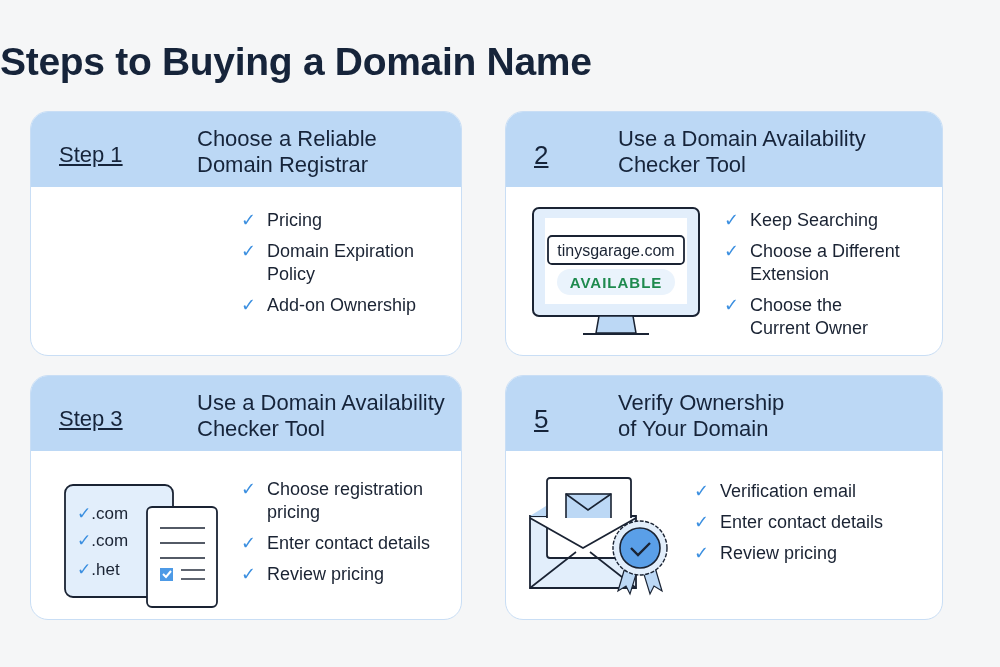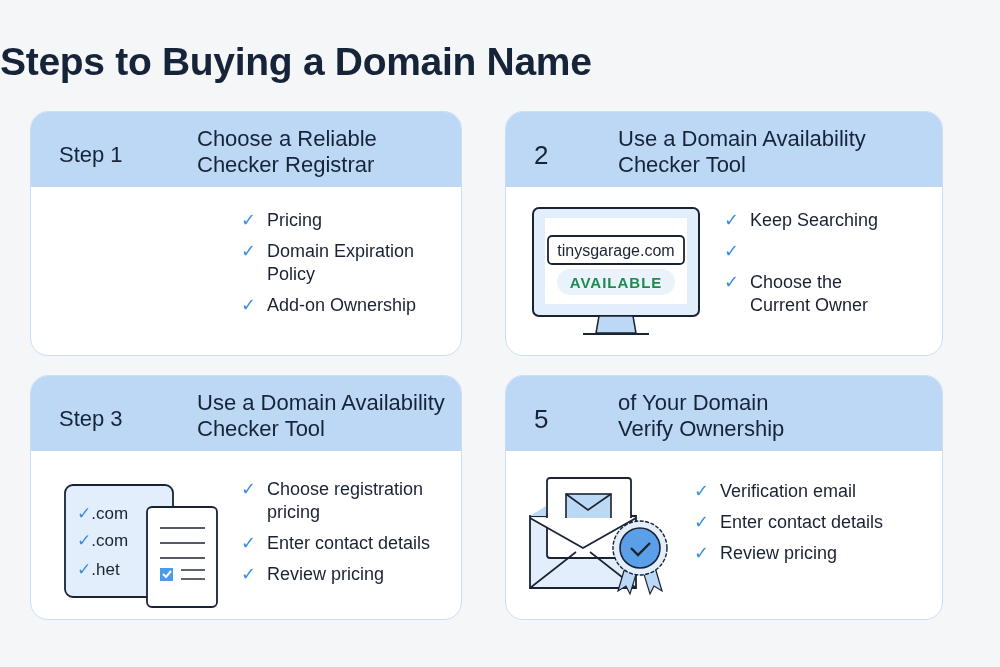--- a/index.html
+++ b/index.html
@@ -34,20 +34,21 @@
     align-items: flex-start;
     padding: 14px 0 0 28px;
   }
   .step-label {
     font-size: 22px;
     font-weight: 400;
     color: #16243a;
     margin-top: 16px;
     width: 90px;
     flex: none;
+    text-decoration: underline;
   }
   .step-label.num { font-size: 26px; width: 36px; margin-top: 14px; }
   .head-title {
     font-size: 22px;
     line-height: 26px;
     color: #16243a;
     margin-left: 48px;
   }
   .card-body {
     position: relative;
@@ -77,21 +78,21 @@
 </head>
 <body>
 
 <h1 class="title">Steps to Buying a Domain Name</h1>
 
 <div class="card" style="left:30px; top:111px;">
   <div class="card-head">
     <div class="step-label">Step 1</div>
     <div class="head-title">
       <div>Choose a Reliable</div>
-      <div>Checker Registrar</div>
+      <div>Domain Registrar</div>
     </div>
   </div>
   <div class="card-body">
     <ul class="checklist" style="left:210px; top:22px;">
       <li>
           <span class="check">✓</span>
           <span><span>Pricing</span></span>
         </li>
       <li>
           <span class="check">✓</span>
@@ -126,20 +127,21 @@
         <line x1="52" y1="128" x2="118" y2="128" stroke="#1a2333" stroke-width="2"></line>
       </svg>
     </div>
     <ul class="checklist" style="left:218px; top:22px;">
       <li>
           <span class="check">✓</span>
           <span><span>Keep Searching</span></span>
         </li>
       <li>
           <span class="check">✓</span>
+          <span><span>Choose a Different</span><br><span>Extension</span></span>
         </li>
       <li>
           <span class="check">✓</span>
           <span><span>Choose the</span><br><span>Current Owner</span></span>
         </li>
     </ul>
   </div>
 </div>
 
 <div class="card" style="left:30px; top:375px;">
@@ -183,22 +185,22 @@
           <span><span>Review pricing</span></span>
         </li>
     </ul>
   </div>
 </div>
 
 <div class="card" style="left:505px; top:375px; width:438px;">
   <div class="card-head">
     <div class="step-label num">5</div>
     <div class="head-title">
+      <div>Verify Ownership</div>
       <div>of Your Domain</div>
-      <div>Verify Ownership</div>
     </div>
   </div>
   <div class="card-body">
     <div class="illus" style="left:20px; top:25px;">
       <svg width="150" height="120" viewBox="0 0 150 120">
         <path d="M4 40 L4 112 L110 112 L110 40 Z" fill="#e2eefb" stroke="#1a2333" stroke-width="1.8"></path>
         <path d="M4 40 L20 30 L20 40 Z" fill="#bcd8f5"></path>
         <rect x="21" y="2" width="84" height="80" rx="3" fill="#ffffff" stroke="#1a2333" stroke-width="1.8"></rect>
         <rect x="40" y="18" width="45" height="26" fill="#bcd8f5" stroke="#1a2333" stroke-width="1.6"></rect>
         <path d="M40 18 L62 34 L85 18" fill="none" stroke="#1a2333" stroke-width="1.6"></path>

